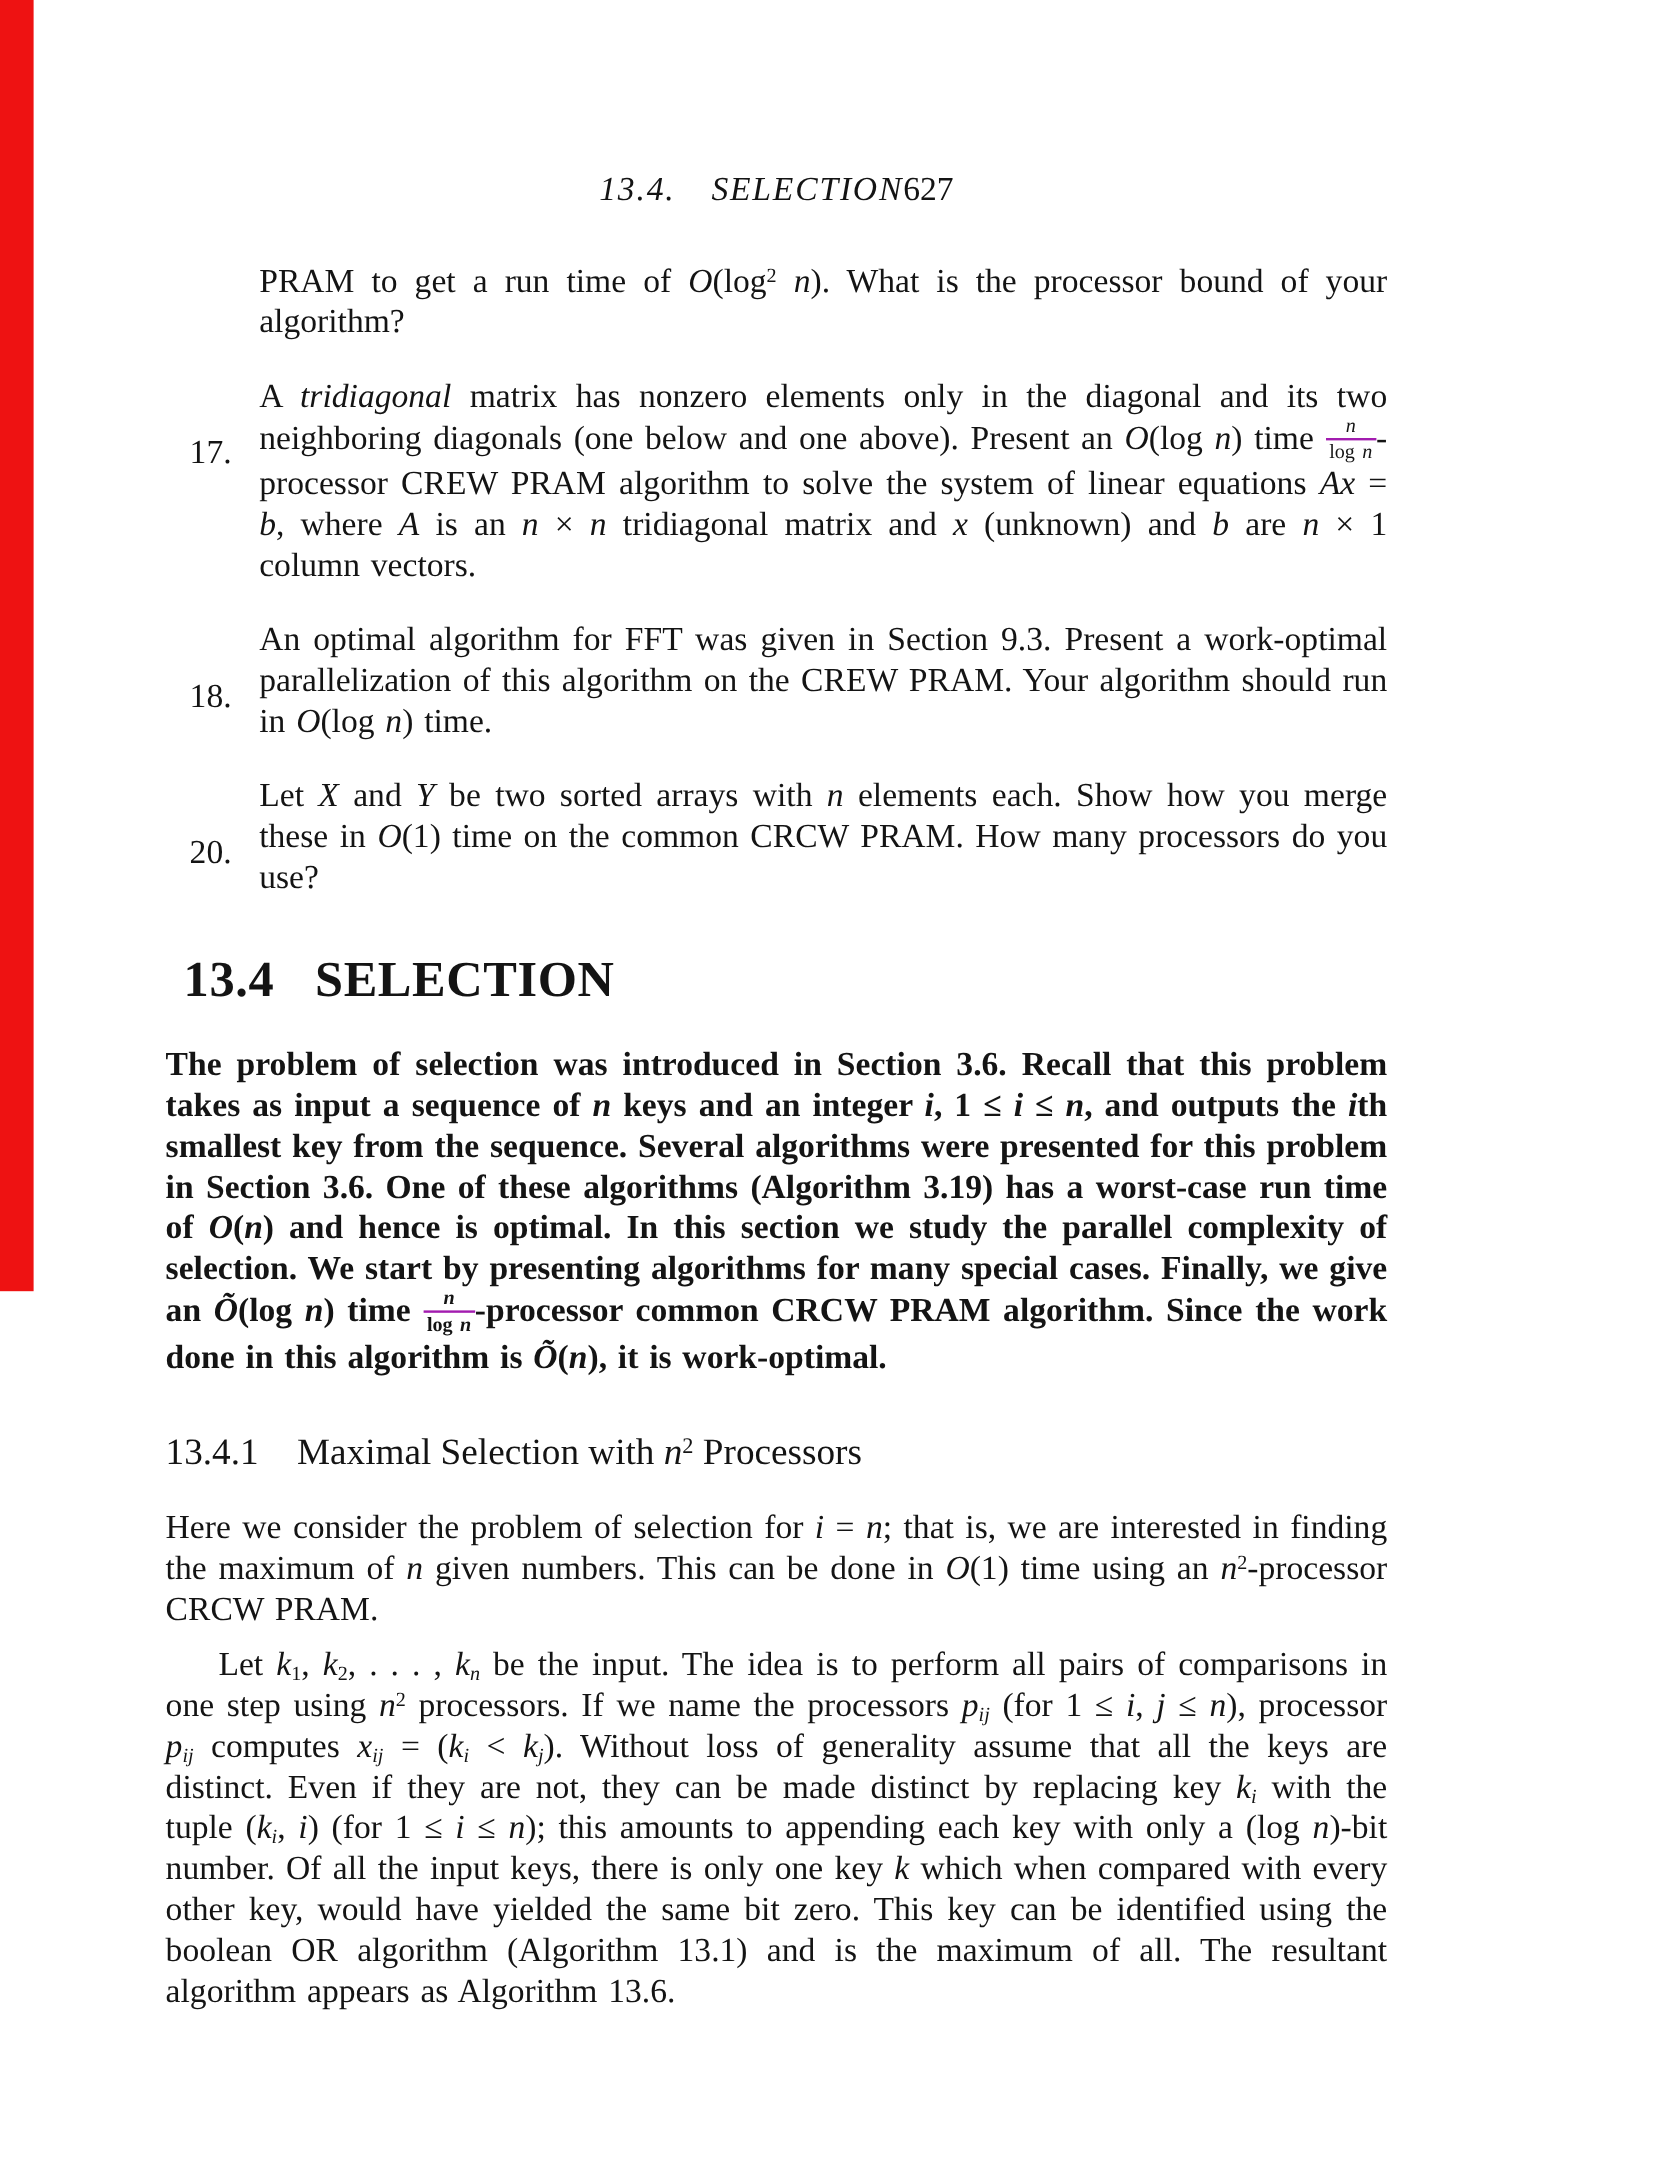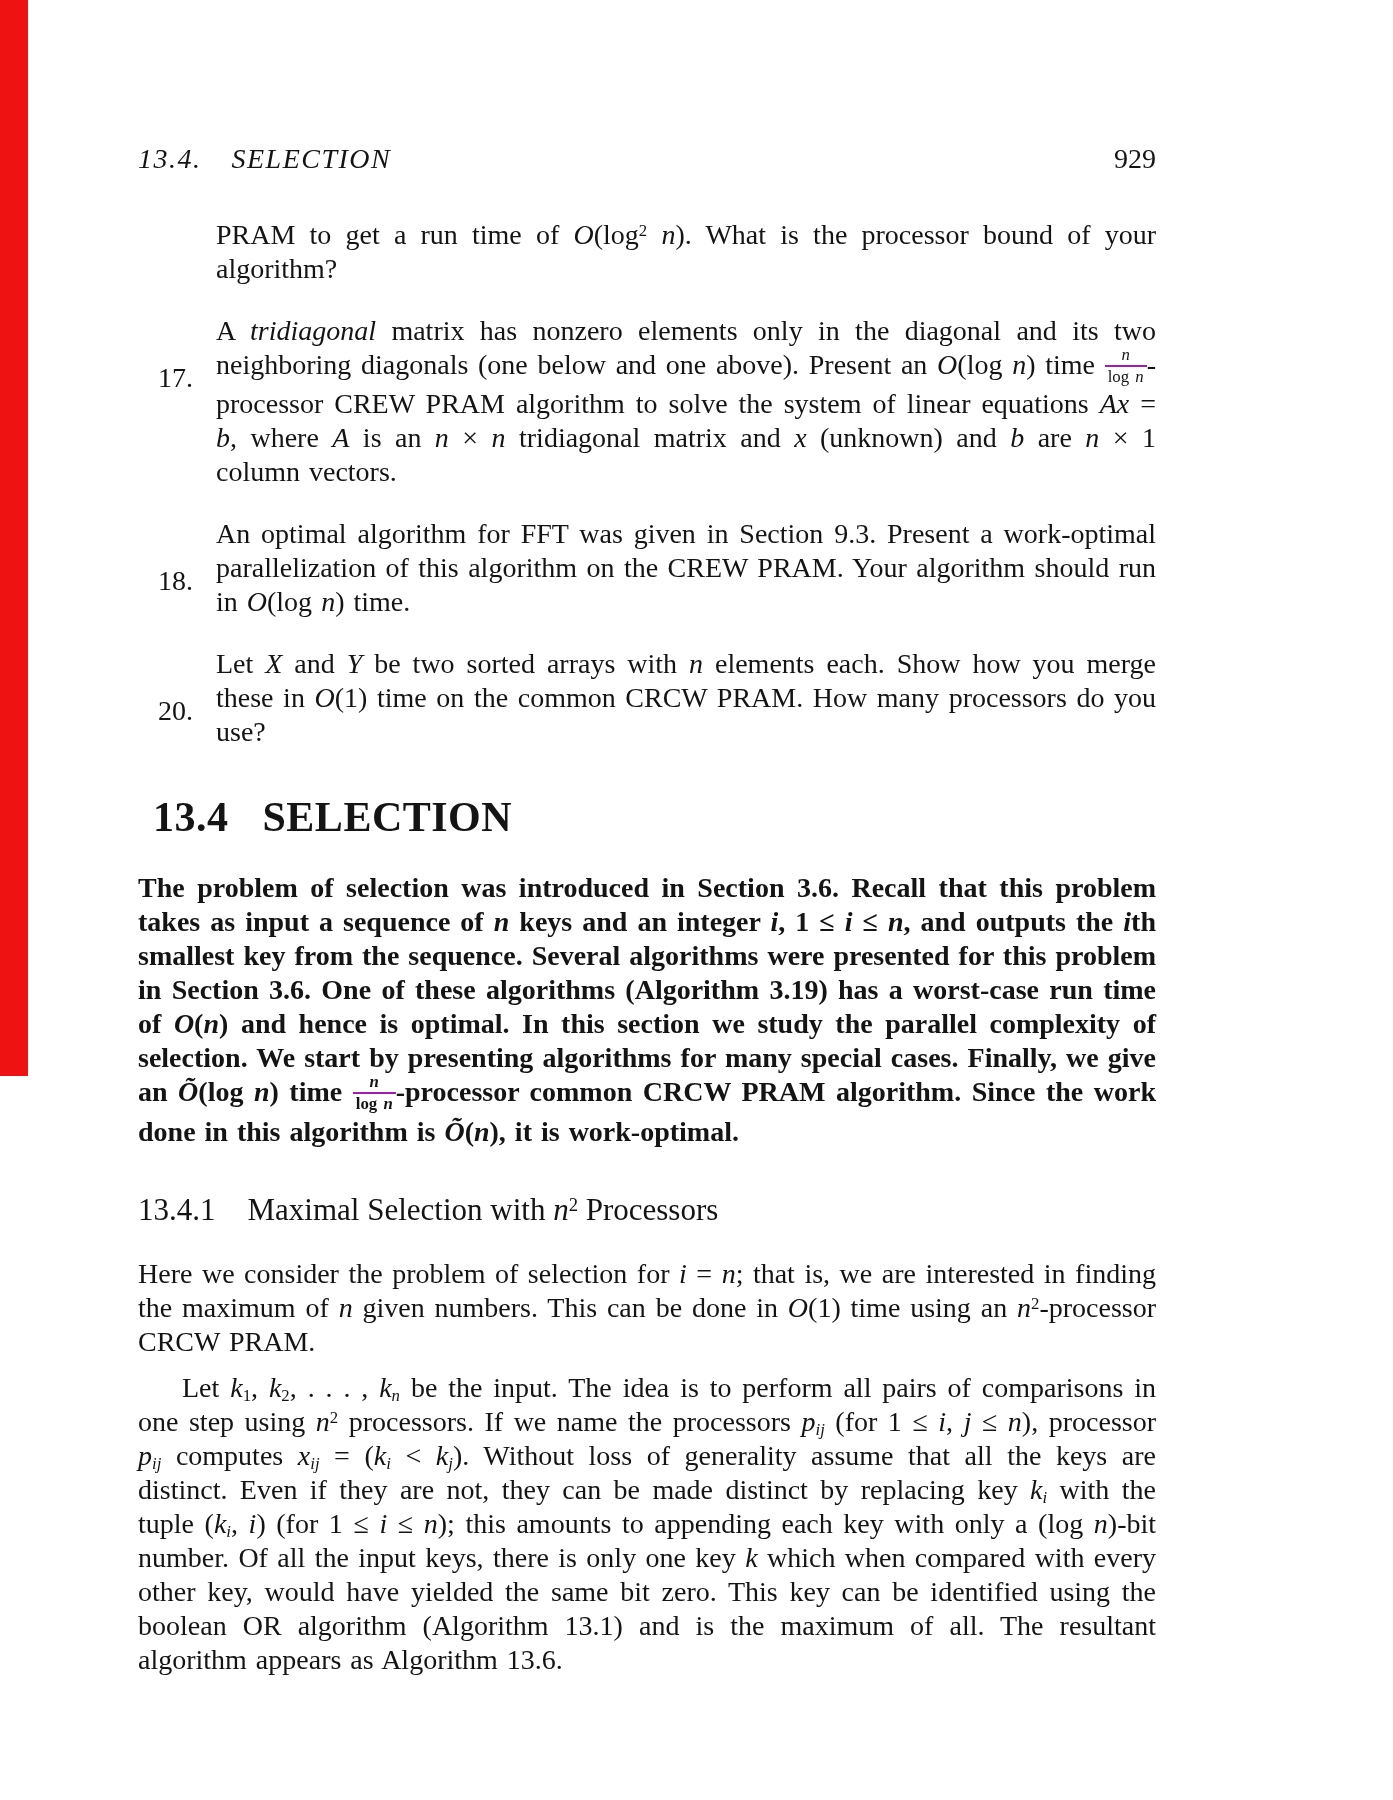--- a/index.html
+++ b/index.html
@@ -15,21 +15,21 @@
   .redbar{
     position:absolute;left:0;top:0;
     width:28px;height:1076px;
     background:#ee1212;
   }
   .content{
     position:absolute;left:138px;top:142px;width:1018px;
     font-size:28px;line-height:34px;
   }
   .running-head{
-    display:flex;justify-content:space-between;align-items:baseline;
+    display:flex;justify-content:center;align-items:baseline;
     font-size:28px;
   }
   .rh-left{font-style:italic;letter-spacing:1.5px;}
   .rh-left .rh-title{margin-left:30px;}
   p{margin:0;text-align:justify;word-spacing:2px;}
   .cont-para{margin:42px 0 0 78px;}
   .xitem{position:relative;padding-left:78px;margin-top:28px;}
   .xnum{position:absolute;left:20px;top:0;margin-top:47px;}
   .sec{
     margin:44px 0 0 15px;
@@ -61,21 +61,21 @@
 
 <div class="page">
   <div class="redbar"></div>
 
   <div class="content">
 
     <div class="running-head">
       <span class="rh-left">
         <span class="rh-num">13.4.</span><span class="rh-title">SELECTION</span>
       </span>
-      <span class="rh-right">929</span>
+      <span class="rh-right">627</span>
     </div>
 
     <p class="cont-para">PRAM to get a run time of <span class="it">O</span>(log<sup>2</sup> <span class="it">n</span>). What is the processor bound of your algorithm?</p>
 
     <div class="xitem">
       <span class="xnum">17.</span>
       <p class="xbody">A <span class="it">tridiagonal</span> matrix has nonzero elements only in the diagonal and its two neighboring diagonals (one below and one above). Present an <span class="it">O</span>(log <span class="it">n</span>) time <span class="frac"><span class="fnum"><span class="it">n</span></span><span class="fden">log <span class="it">n</span></span></span>-processor CREW PRAM algorithm to solve the system of linear equations <span class="it">Ax</span> = <span class="it">b</span>, where <span class="it">A</span> is an <span class="it">n</span> × <span class="it">n</span> tridiagonal matrix and <span class="it">x</span> (unknown) and <span class="it">b</span> are <span class="it">n</span> × 1 column vectors.</p>
     </div>
 
     <div class="xitem">

